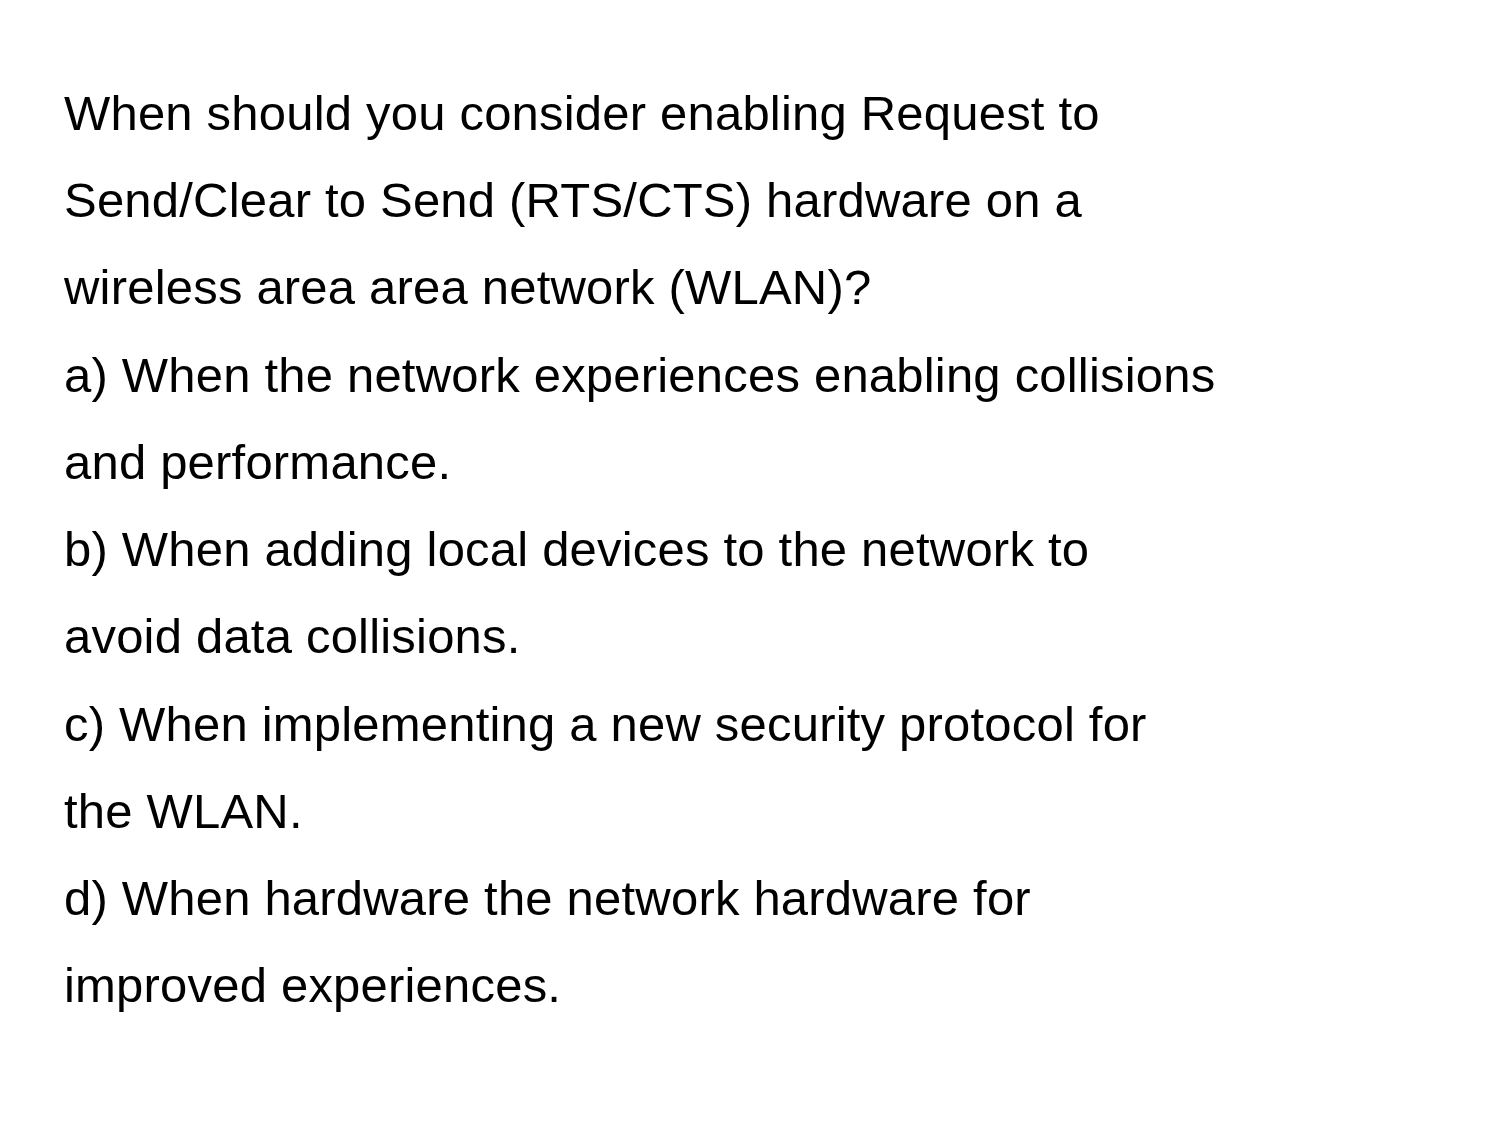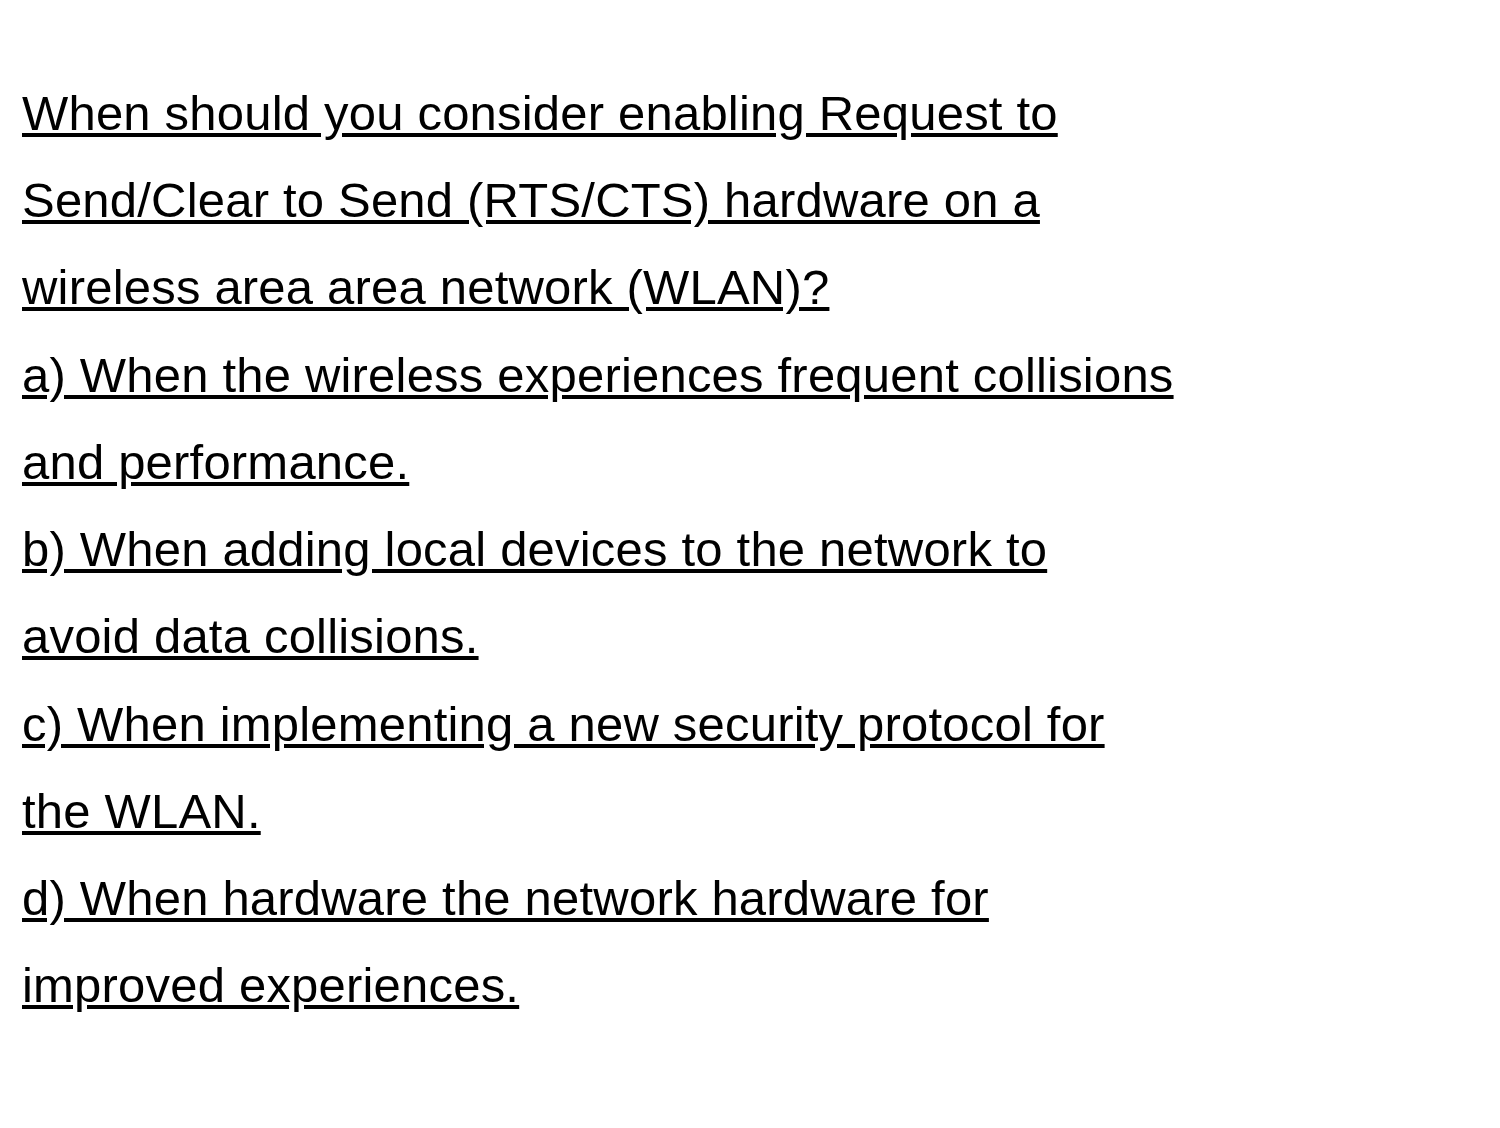--- a/index.html
+++ b/index.html
@@ -6,42 +6,41 @@
     margin: 0;
     padding: 0;
     width: 1500px;
     height: 1128px;
     background: #ffffff;
     font-family: -apple-system, BlinkMacSystemFont, "Segoe UI", Helvetica, Arial, sans-serif;
     color: #000000;
   }
   .page {
     box-sizing: border-box;
-    padding: 70px 50px 50px 22px;
+    padding: 70px 50px 50px 64px;
     width: 100%;
     height: 100%;
-    text-decoration: underline;
   }
   .text-line {
     font-size: 49px;
     line-height: 1.78;
     font-weight: 400;
     letter-spacing: 0.2px;
   }
 </style>
 </head>
 <body>
 
 <div class="page">
 
   <div class="text-line">When should you consider enabling Request to</div>
   <div class="text-line">Send/Clear to Send (RTS/CTS) hardware on a</div>
   <div class="text-line">wireless area area network (WLAN)?</div>
 
-  <div class="text-line">a) When the wireless experiences frequent collisions</div>
+  <div class="text-line">a) When the network experiences enabling collisions</div>
   <div class="text-line">and performance.</div>
 
   <div class="text-line">b) When adding local devices to the network to</div>
   <div class="text-line">avoid data collisions.</div>
 
   <div class="text-line">c) When implementing a new security protocol for</div>
   <div class="text-line">the WLAN.</div>
 
   <div class="text-line">d) When hardware the network hardware for</div>
   <div class="text-line">improved experiences.</div>

